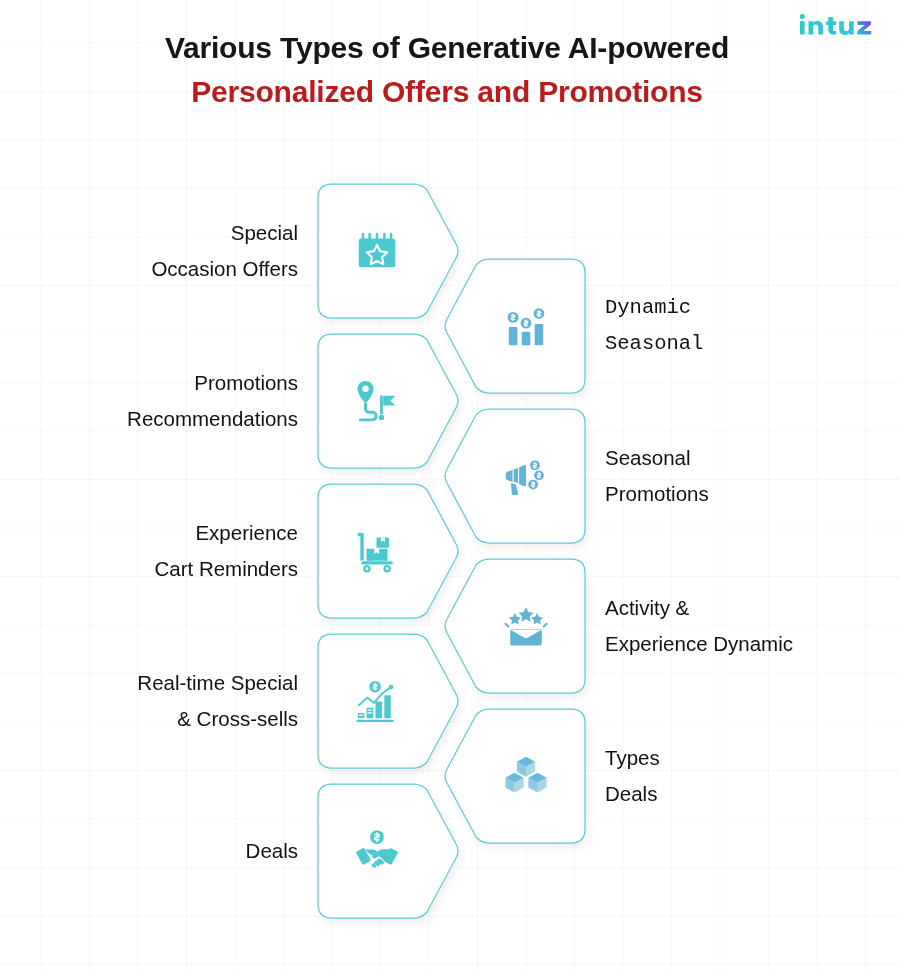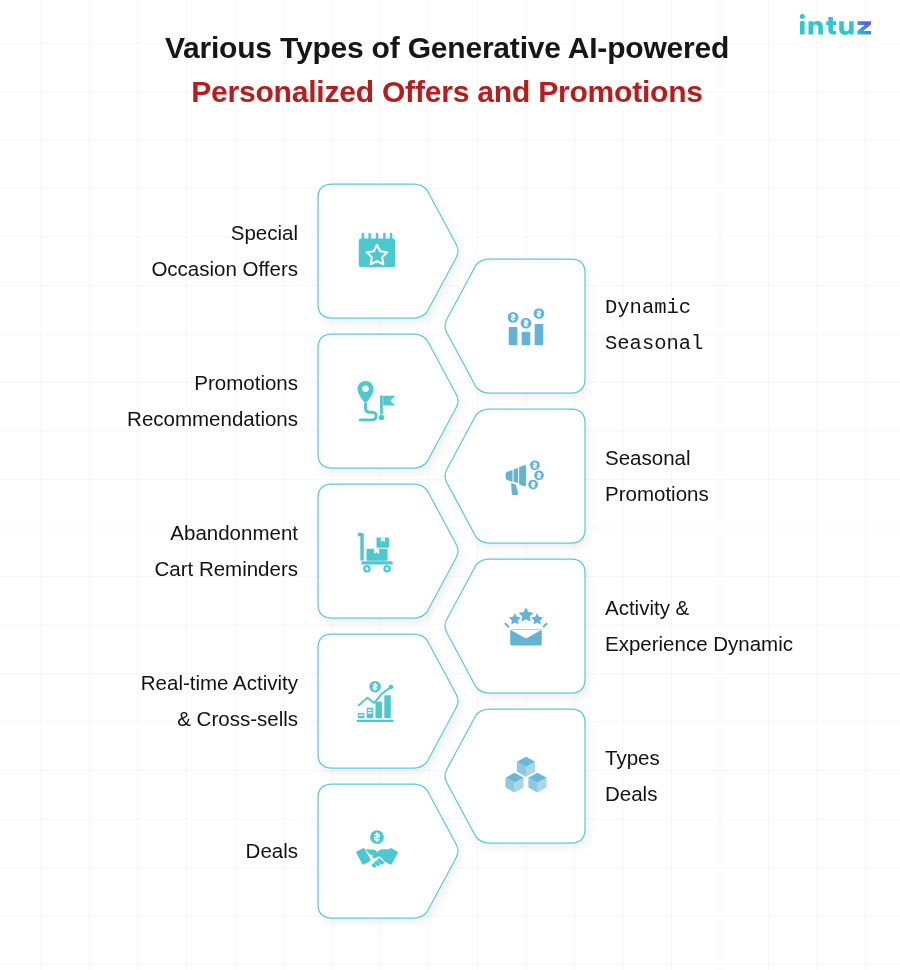--- a/index.html
+++ b/index.html
@@ -321,21 +321,21 @@
         <rect x="8.5" y="34.6" width="33" height="3.4" rx="1.6"></rect>
         <circle cx="14.5" cy="42.5" r="3.9"></circle>
         <circle cx="35.5" cy="42.5" r="3.9"></circle>
       </g>
       <circle cx="14.5" cy="42.5" r="1.5" fill="#ffffff"></circle>
       <circle cx="35.5" cy="42.5" r="1.5" fill="#ffffff"></circle>
     </svg>
           </div>
     </div>
     <div class="node-label">
-      <div class="label-line">Abandonment</div>
+      <div class="label-line">Experience</div>
           <div class="label-line">Cart Reminders</div>
     </div>
       </div>
       <div class="node right" style="left: 443px; top: 375px; z-index: 15;">
     <div class="hex-wrap">
       <svg class="hex-svg" viewBox="0 0 150 150">
         <defs>
           <filter id="shadow5" x="-30%" y="-30%" width="170%" height="170%">
             <feDropShadow dx="2.5" dy="4" stdDeviation="4.5" flood-color="#000000" flood-opacity="0.065"></feDropShadow>
           </filter>
@@ -393,21 +393,21 @@
         <path d="M23 5.4 v7.3 M21.2 6.9 h3.4 a1.6 1.6 0 0 1 0 2.2 h-3.1 a1.6 1.6 0 0 0 0 2.2 h3.4"></path>
       </g>
       <g stroke="#ffffff" stroke-width="1.3" stroke-linecap="round">
         <path d="M6.6 38.8 h3.6"></path>
         <path d="M15.8 33.5 h3.6 M15.8 36.5 h3.6"></path>
       </g>
     </svg>
           </div>
     </div>
     <div class="node-label">
-      <div class="label-line">Real-time Activity</div>
+      <div class="label-line">Real-time Special</div>
           <div class="label-line">&amp; Cross-sells</div>
     </div>
       </div>
       <div class="node right" style="left: 443px; top: 525px; z-index: 13;">
     <div class="hex-wrap">
       <svg class="hex-svg" viewBox="0 0 150 150">
         <defs>
           <filter id="shadow7" x="-30%" y="-30%" width="170%" height="170%">
             <feDropShadow dx="2.5" dy="4" stdDeviation="4.5" flood-color="#000000" flood-opacity="0.065"></feDropShadow>
           </filter>

